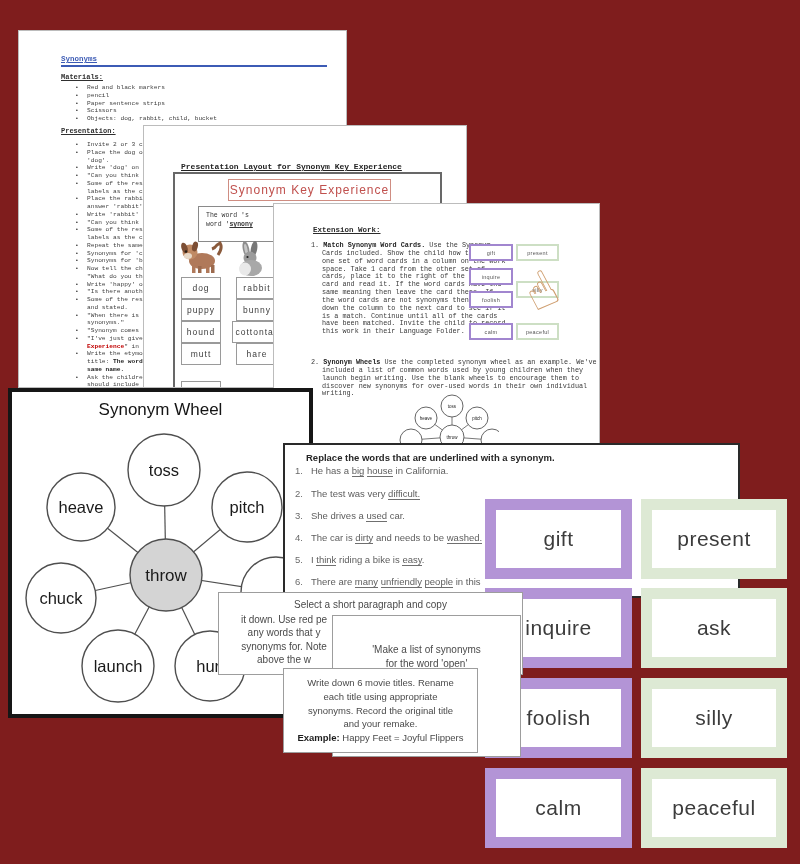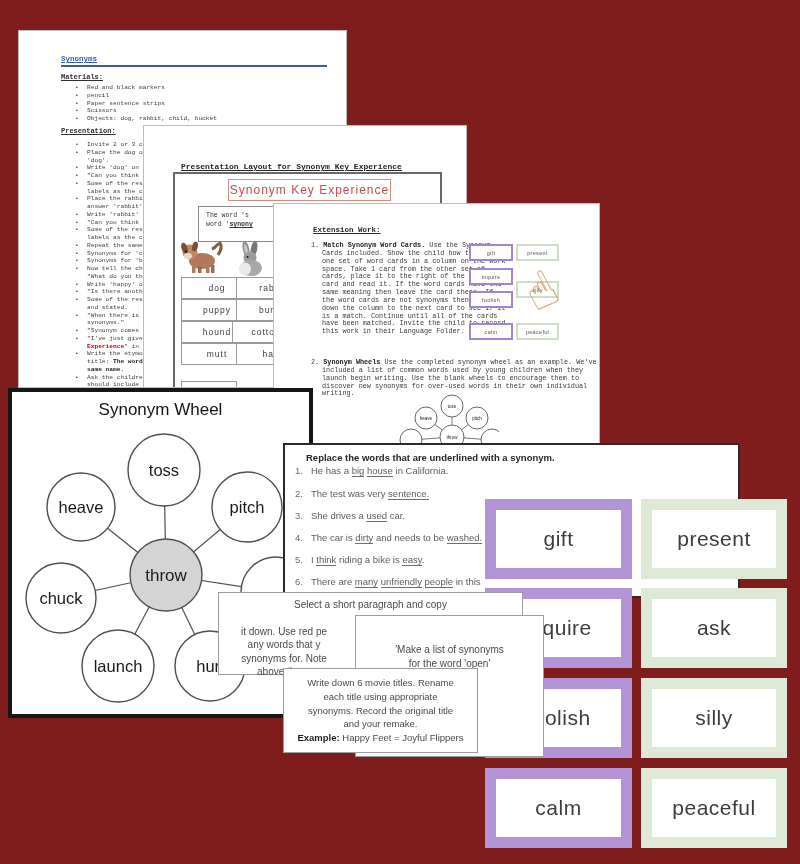--- a/index.html
+++ b/index.html
@@ -22,21 +22,21 @@
   
   #page2{left:143px;top:125px;width:324px;height:263px;z-index:2;}
   .p2-title{position:absolute;left:37px;top:24px;font:bold 8px "Liberation Mono",monospace;color:#222;text-decoration:underline;margin-top:12px;}
   .p2-box{position:absolute;left:29px;top:46px;width:265px;height:216px;border:2px solid #686868;}
   .p2-banner{position:absolute;left:53px;top:5px;width:161px;height:20px;border:1px solid #cf8d82;
              color:#c0504d;font-size:12px;letter-spacing:1px;display:flex;align-items:center;justify-content:center;}
   .p2-textbox{position:absolute;left:23px;top:32px;width:142px;height:30px;border:1px solid #8a8a8a;
               font:6.5px/9px "Liberation Mono",monospace;color:#333;padding:4px 0 0 7px;}
   .p2-ul{text-decoration:underline;font-weight:bold;}
   .wordcard{position:absolute;border:1px solid #9a9a9a;background:#fff;height:20px;display:flex;
-            align-items:center;justify-content:center;font-size:8.5px;letter-spacing:1px;color:#3d3d3d;padding-left:16px;}
+            align-items:center;justify-content:center;font-size:8.5px;letter-spacing:1px;color:#3d3d3d;}
 
   
   #page3{left:273px;top:203px;width:327px;height:290px;z-index:3;}
   .p3-h{position:absolute;left:39px;top:22px;font:bold 7.5px "Liberation Mono",monospace;color:#2b2b2b;text-decoration:underline;}
   .p3-item{position:absolute;font:6.8px/7.85px "Liberation Mono",monospace;color:#3a3a3a;padding-left:11px;text-indent:-11px;}
   #p3-item1{left:37px;top:38px;width:186px;}
   #p3-item2{left:37px;top:155px;width:280px;}
   .p3-bold{font-weight:bold;color:#1d1d1d;}
   .mini{position:absolute;background:#fff;display:flex;align-items:center;justify-content:center;
         font-size:5.5px;color:#555;box-sizing:border-box;letter-spacing:0.3px;}
@@ -60,23 +60,23 @@
   .bigcard{position:absolute;z-index:6;display:flex;width:147px;height:80px;}
   .bigcard.purple{background:#b394d6;}
   .bigcard.green{background:#dde9d4;width:146px;}
   .bigcard .inner{margin:11px;flex:1;background:#fff;display:flex;align-items:center;justify-content:center;
                   font-size:21px;color:#3c3c3c;letter-spacing:0.5px;}
 
   
   .notecard{position:absolute;background:#fff;border:1px solid #9d9d9d;color:#4a4a4a;box-sizing:border-box;}
   #cardA{left:218px;top:592px;width:305px;height:83px;z-index:7;font-size:10px;line-height:13.5px;padding-top:5px;}
   #cardA .l1{text-align:center;white-space:nowrap;}
-  #cardA .rest{width:130px;margin-top:13px;}
+  #cardA .rest{width:130px;margin-top:1px;}
   #cardA .rest div{text-align:center;white-space:nowrap;}
-  #cardB{left:355px;top:615px;width:189px;height:142px;z-index:8;font-size:10px;line-height:14px;text-align:center;padding-top:27px;}
+  #cardB{left:332px;top:615px;width:189px;height:142px;z-index:8;font-size:10px;line-height:14px;text-align:center;padding-top:27px;}
   #cardC{left:283px;top:668px;width:195px;height:85px;z-index:9;font-size:9.5px;line-height:13.8px;text-align:center;padding-top:7px;}
 </style>
 </head>
 <body>
 
 <div id="canvas">
 
   <div class="page" id="page1">
     <div class="p1-title">Synonyms</div>
     <div class="p1-h" style="top:42px;">Materials:</div>
@@ -230,21 +230,21 @@
         <text x="198" y="280" text-anchor="middle" font-size="16.5" fill="#1a1a1a" font-family="&quot;Liberation Sans&quot;,&quot;DejaVu Sans&quot;,sans-serif">hurl</text>
         <circle cx="154" cy="183" r="36" fill="#d4d4d4" stroke="#4f4f4f" stroke-width="1.4"></circle>
         <text x="154" y="189" text-anchor="middle" font-size="17" fill="#1a1a1a" font-family="&quot;Liberation Sans&quot;,&quot;DejaVu Sans&quot;,sans-serif">throw</text>
       </svg>
   </div>
 
   <div class="page" id="worksheet">
     <div class="ws-h">Replace the words that are underlined with a synonym.</div>
     <div id="ws-rows">
         <div class="ws-row" style="top: 20px;"><span class="ws-n">1.</span><span>He has a </span><span class="ws-u">big</span><span> </span><span class="ws-u">house</span><span> in California.</span></div>
-        <div class="ws-row" style="top: 43px;"><span class="ws-n">2.</span><span>The test was very </span><span class="ws-u">sentence.</span></div>
+        <div class="ws-row" style="top: 43px;"><span class="ws-n">2.</span><span>The test was very </span><span class="ws-u">difficult.</span></div>
         <div class="ws-row" style="top: 65px;"><span class="ws-n">3.</span><span>She drives a </span><span class="ws-u">used</span><span> car.</span></div>
         <div class="ws-row" style="top: 87px;"><span class="ws-n">4.</span><span>The car is </span><span class="ws-u">dirty</span><span> and needs to be </span><span class="ws-u">washed.</span></div>
         <div class="ws-row" style="top: 109px;"><span class="ws-n">5.</span><span>I </span><span class="ws-u">think</span><span> riding a bike is </span><span class="ws-u">easy</span><span>.</span></div>
         <div class="ws-row" style="top: 131px;"><span class="ws-n">6.</span><span>There are </span><span class="ws-u">many</span><span> </span><span class="ws-u">unfriendly</span><span> </span><span class="ws-u">people</span><span> in this</span></div>
       </div>
   </div>
 
   <div id="bigcards">
       <div class="bigcard purple" style="left: 485px; top: 499px;">
         <div class="inner">gift</div>

